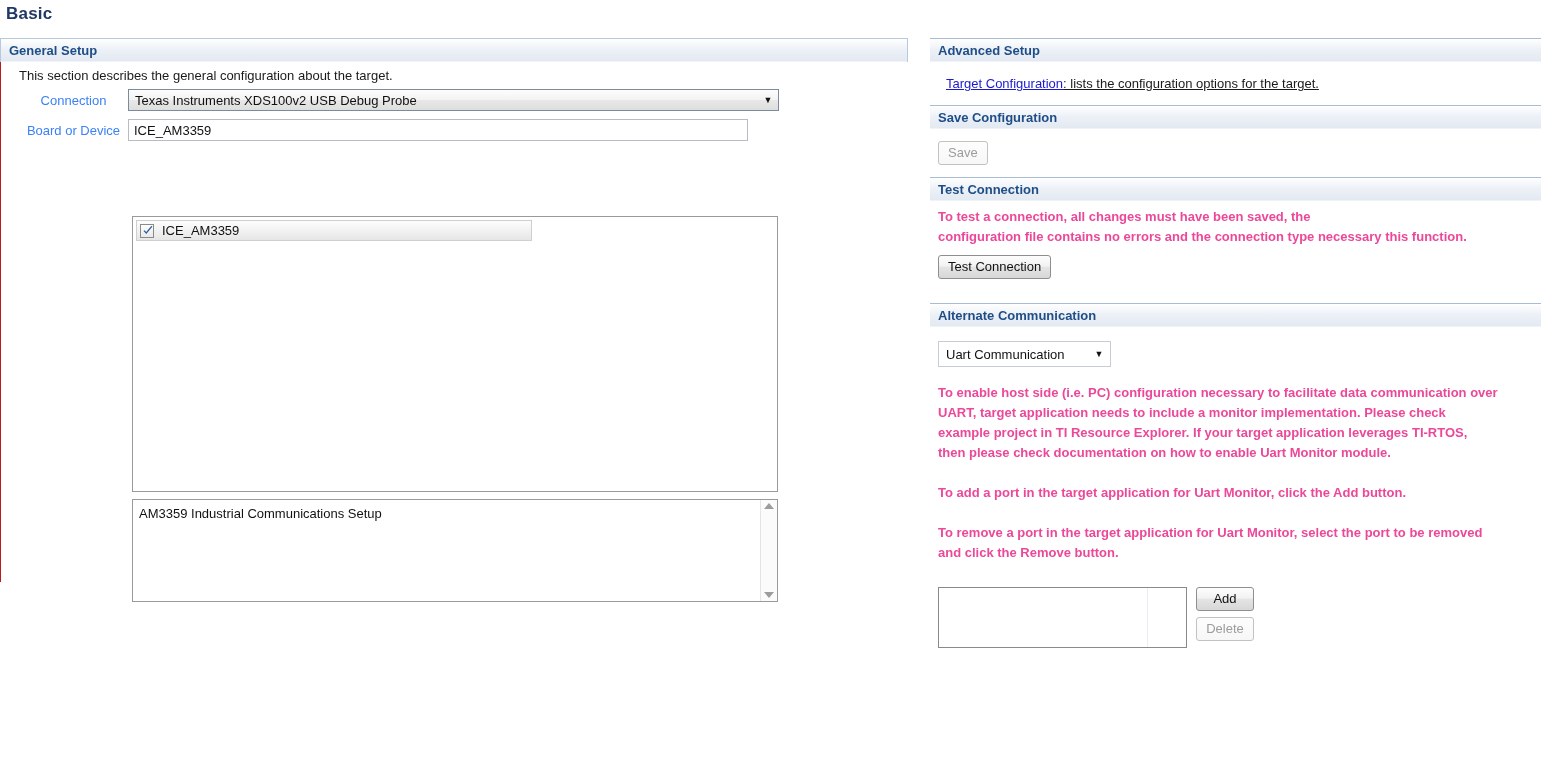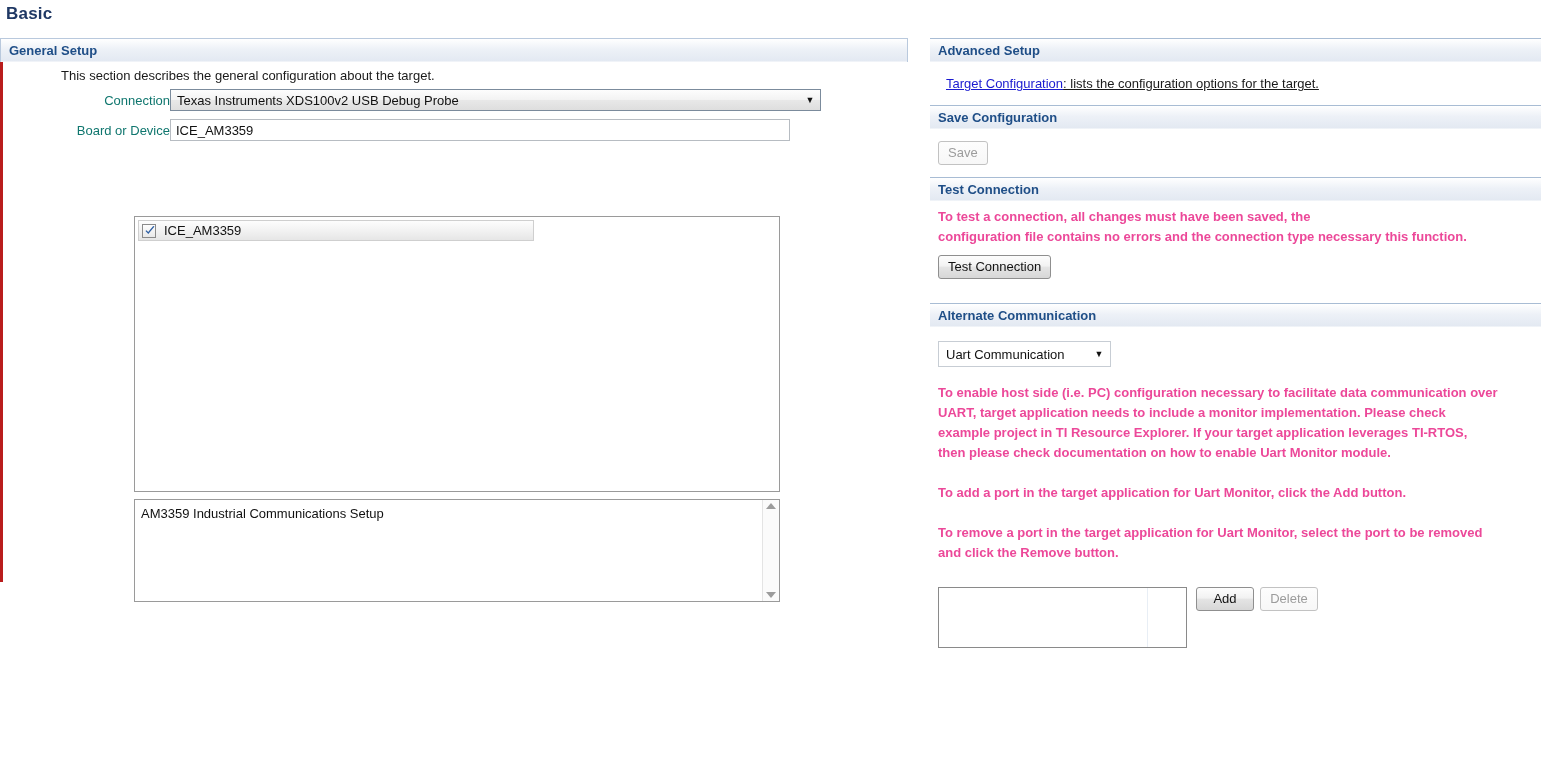--- a/index.html
+++ b/index.html
@@ -59,40 +59,39 @@
   }
   .section-header.with-side-border {
     border-left: 1px solid #b9c9dd;
     border-right: 1px solid #b9c9dd;
     border-top: 1px solid #b9c9dd;
   }
   .section-body {
     padding: 0;
   }
   .general-body {
-    border-left: 3px solid #b91c1c;
+    border-left: 1px solid #b91c1c;
     min-height: 180px;
-    padding-left: 40px;
   }
 
   
   .desc-line {
     padding: 6px 0 4px 18px;
     font-size: 13px;
     color: #1a1a1a;
   }
   .form-row {
     display: flex;
     align-items: center;
     margin-top: 2px;
   }
   .form-label {
-    color: #0f766e;
-    font-size: 13px;
-    text-align: right;
+    color: #3b82f6;
+    font-size: 13px;
+    text-align: center;
     padding-left: 18px;
     box-sizing: border-box;
     white-space: nowrap;
   }
   .label-conn { width: 127px; }
   .label-board { width: 127px; padding-left: 18px; }
 
   
   .combo {
     width: 651px;
@@ -383,21 +382,21 @@
       <div class="para" style="margin-top:20px;">To add a port in the target application for Uart Monitor, click the Add button.</div>
 
       <div class="para" style="margin-top:20px;">To remove a port in the target application for Uart Monitor, select the port to be removed and click the Remove button.</div>
 
       <div style="display:flex; align-items:flex-start; margin-top:24px;">
         <div class="portbox">
           <div class="pcol"></div>
           <div class="pdiv"></div>
           <div style="width:38px;"></div>
         </div>
-        <div style="margin-left:9px; display:flex; flex-direction:row; gap:6px;">
+        <div style="margin-left:9px; display:flex; flex-direction:column; gap:6px;">
           <button class="btn" style="width:58px;">Add</button>
           <button class="btn disabled" style="width:58px;" disabled="">Delete</button>
         </div>
       </div>
 
     </div>
   </div>
 
 </div>
 

